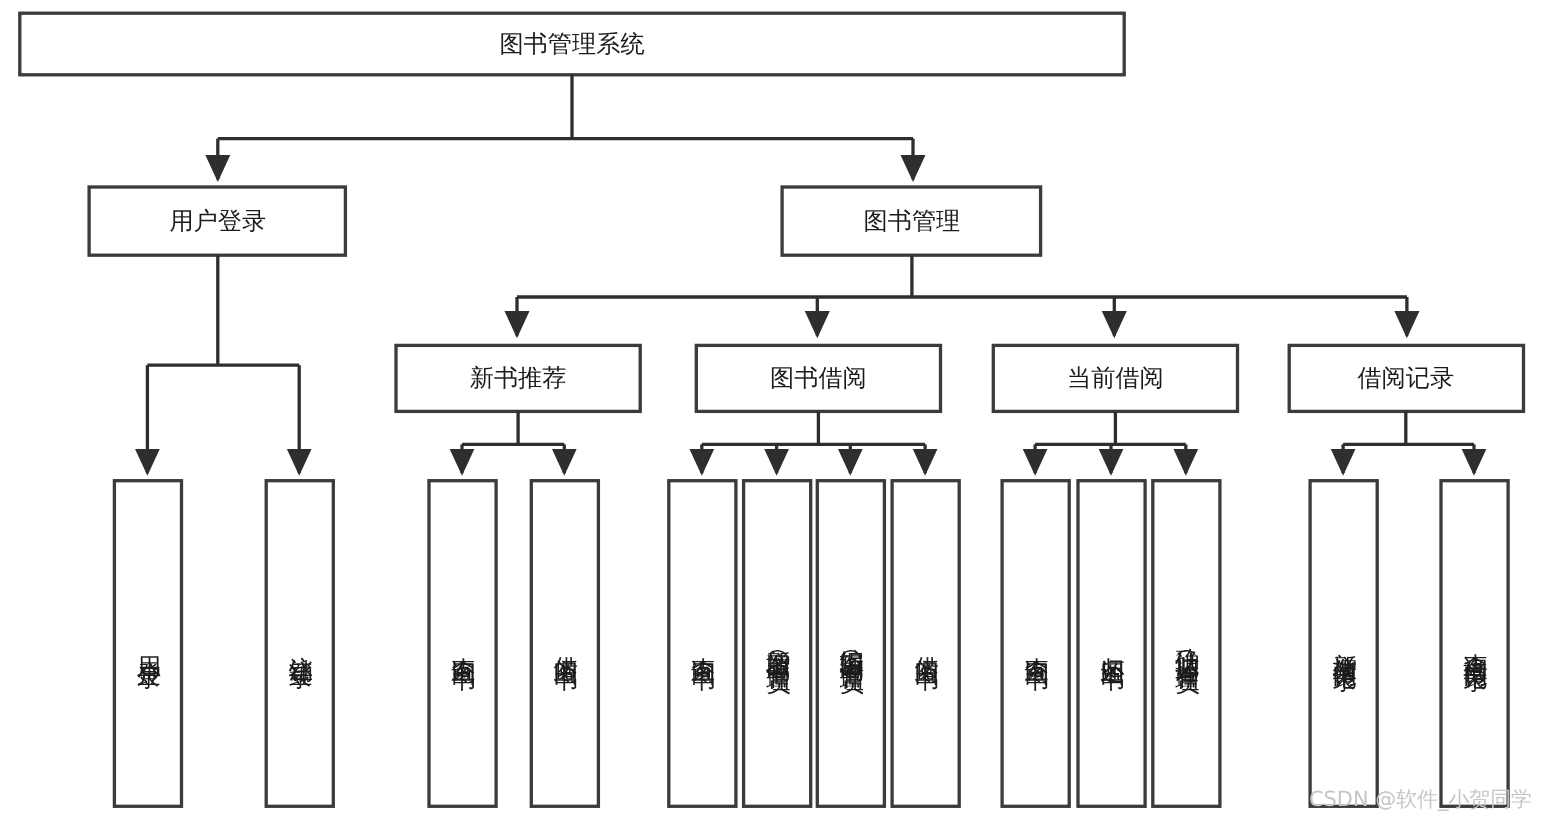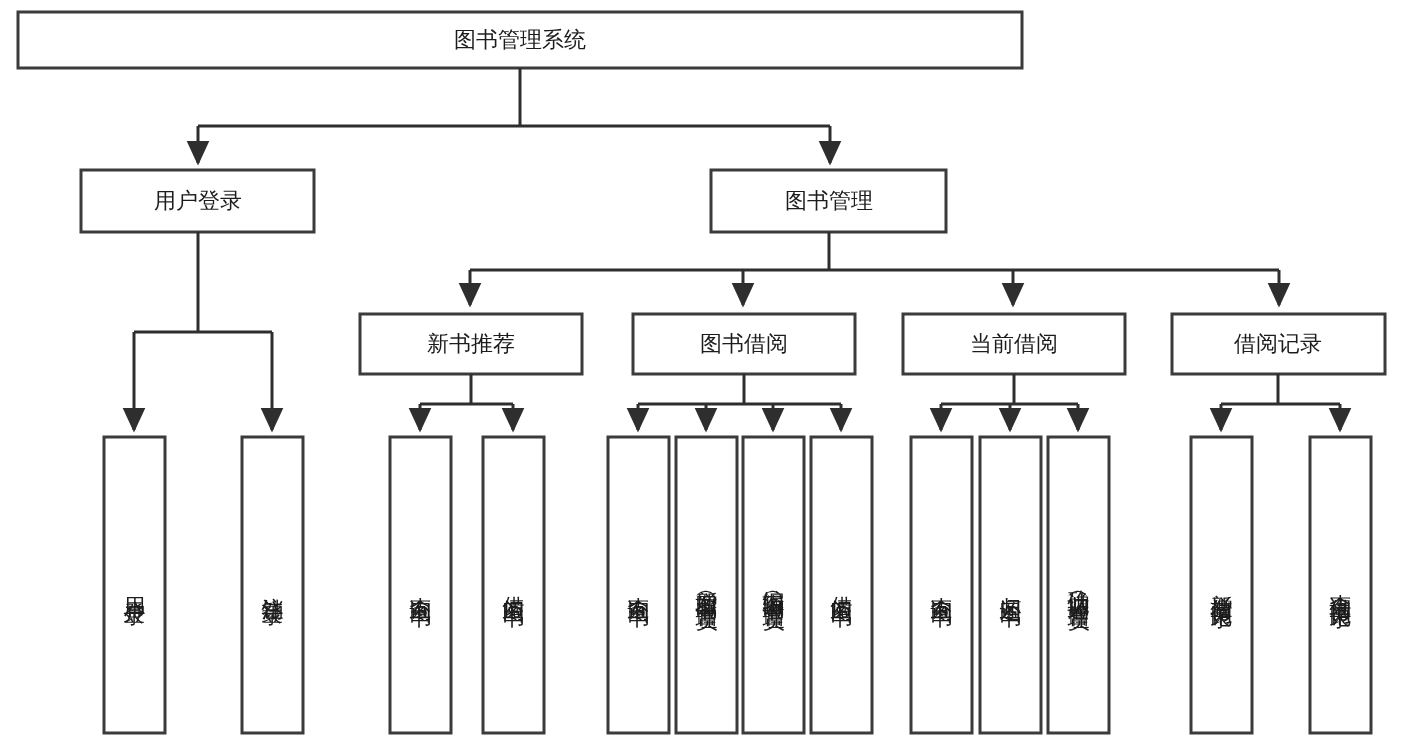--- a/index.html
+++ b/index.html
@@ -147,14 +147,15 @@
   <div class="leaf-label-wrap" style="left:743px;top:437px;width:61px;height:296px;">编辑图书（管理员）</div>
   <div class="leaf-label-wrap" style="left:811px;top:437px;width:61px;height:296px;">借阅图书</div>
 
   <div class="leaf-label-wrap" style="left:911px;top:437px;width:61px;height:296px;">查询图书</div>
   <div class="leaf-label-wrap" style="left:980px;top:437px;width:61px;height:296px;">归还图书</div>
   <div class="leaf-label-wrap" style="left:1048px;top:437px;width:61px;height:296px;">确认归还（管理员）</div>
 
   <div class="leaf-label-wrap" style="left:1191px;top:437px;width:61px;height:296px;">新增借阅记录</div>
   <div class="leaf-label-wrap" style="left:1310px;top:437px;width:61px;height:296px;">查询借阅记录</div>
 
+  <div class="watermark" style="left:1190px;top:714px;">CSDN @软件_小贺同学</div>
 
 </div>
 
 </body></html>

